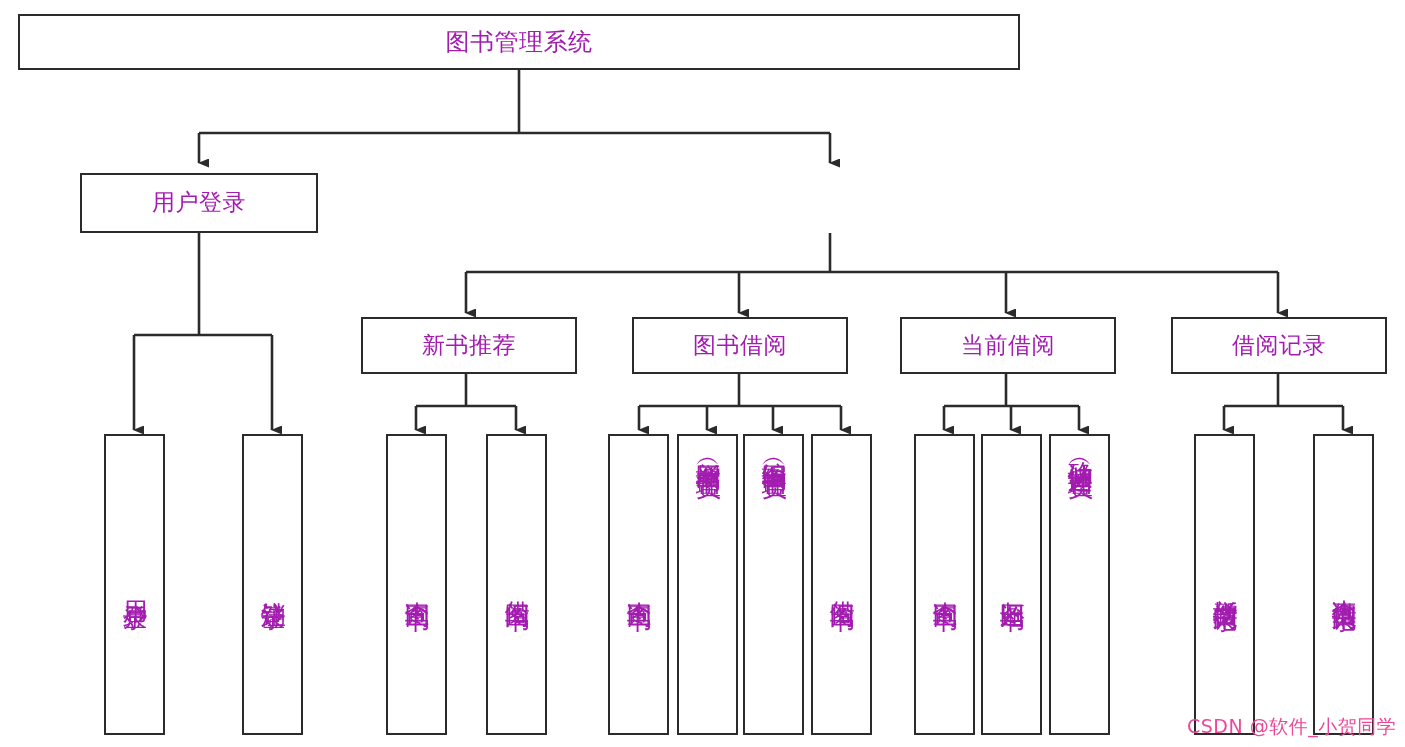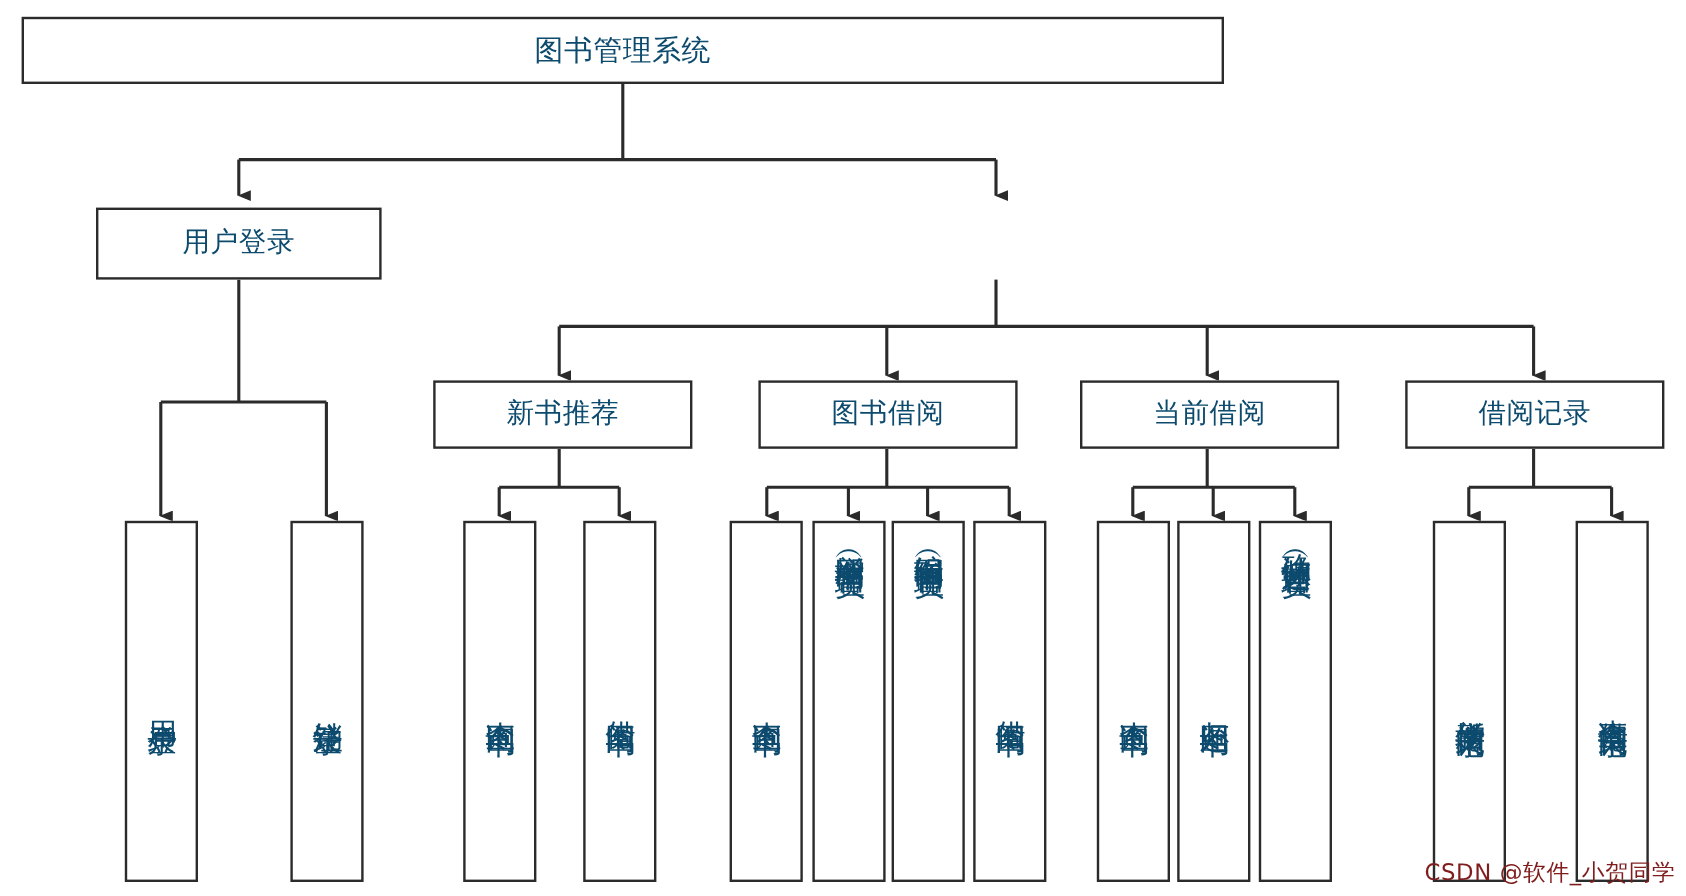--- a/index.html
+++ b/index.html
@@ -31,21 +31,21 @@
     position: absolute;
     box-sizing: border-box;
     border: 2px solid #2b2b2b;
     background: #ffffff;
     display: flex;
     align-items: center;
     justify-content: center;
     overflow: hidden;
   }
   .node-label {
-    color: #0c4a6e;
+    color: #a21caf;
     text-align: left;
     line-height: 1.18;
     white-space: pre-wrap;
   }
   .node.horizontal .node-label {
     font-size: 23px;
     letter-spacing: 0.5px;
   }
   .node.root .node-label {
     font-size: 24px;
@@ -66,21 +66,21 @@
   }
   .node.vertical.centered {
     align-items: center;
     padding-top: 0;
   }
   #watermark {
     position: absolute;
     left: 1187px;
     top: 714px;
     font-size: 19px;
-    color: #7f1d1d;
+    color: #ec4899;
     white-space: nowrap;
     letter-spacing: 0.5px;
   }
 </style>
 </head>
 <body>
 
 <div id="diagram-root">
 
   <svg id="edges-layer" viewBox="0 0 1405 747" width="1405" height="747" xmlns="http://www.w3.org/2000/svg">

